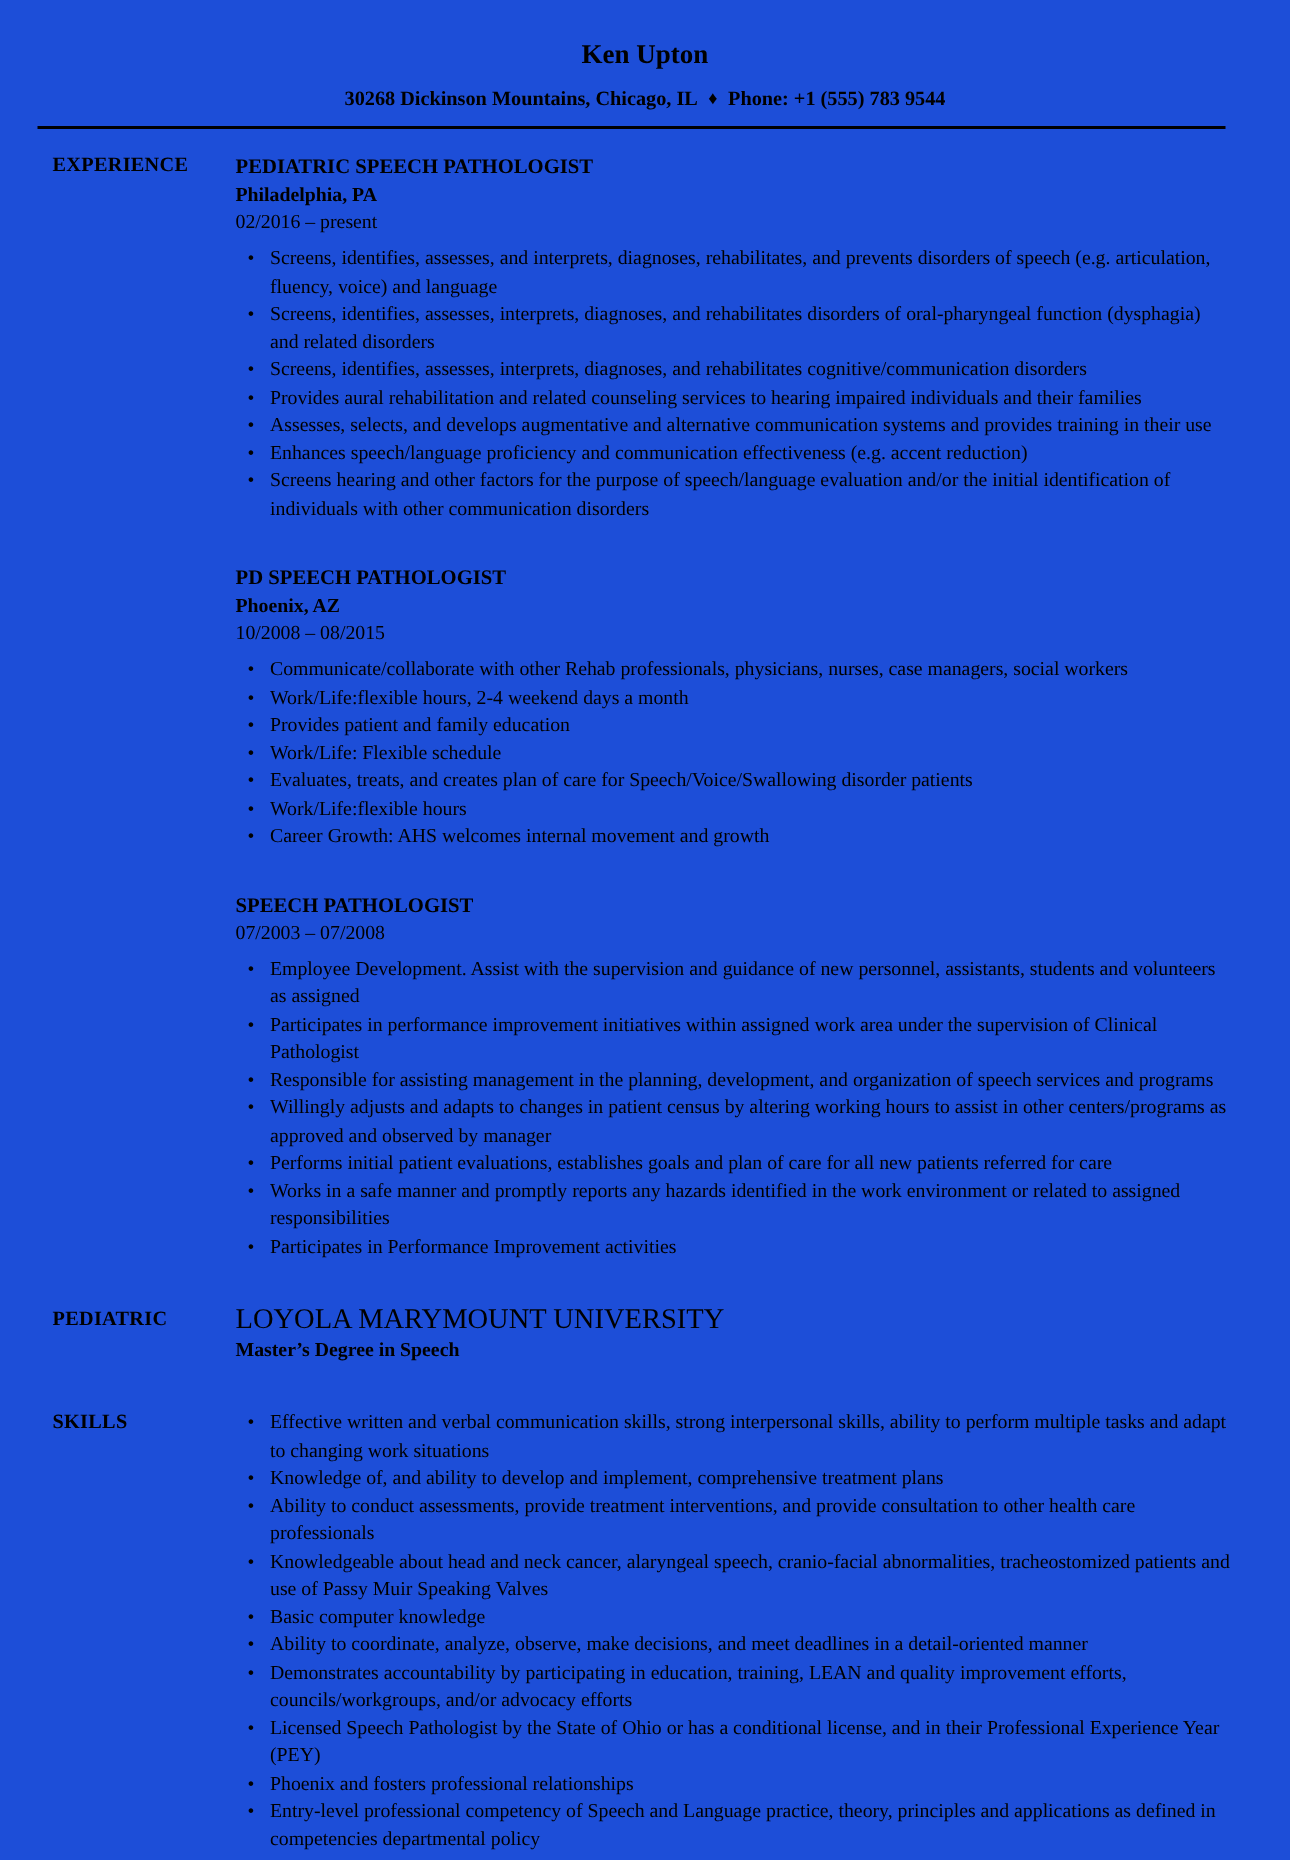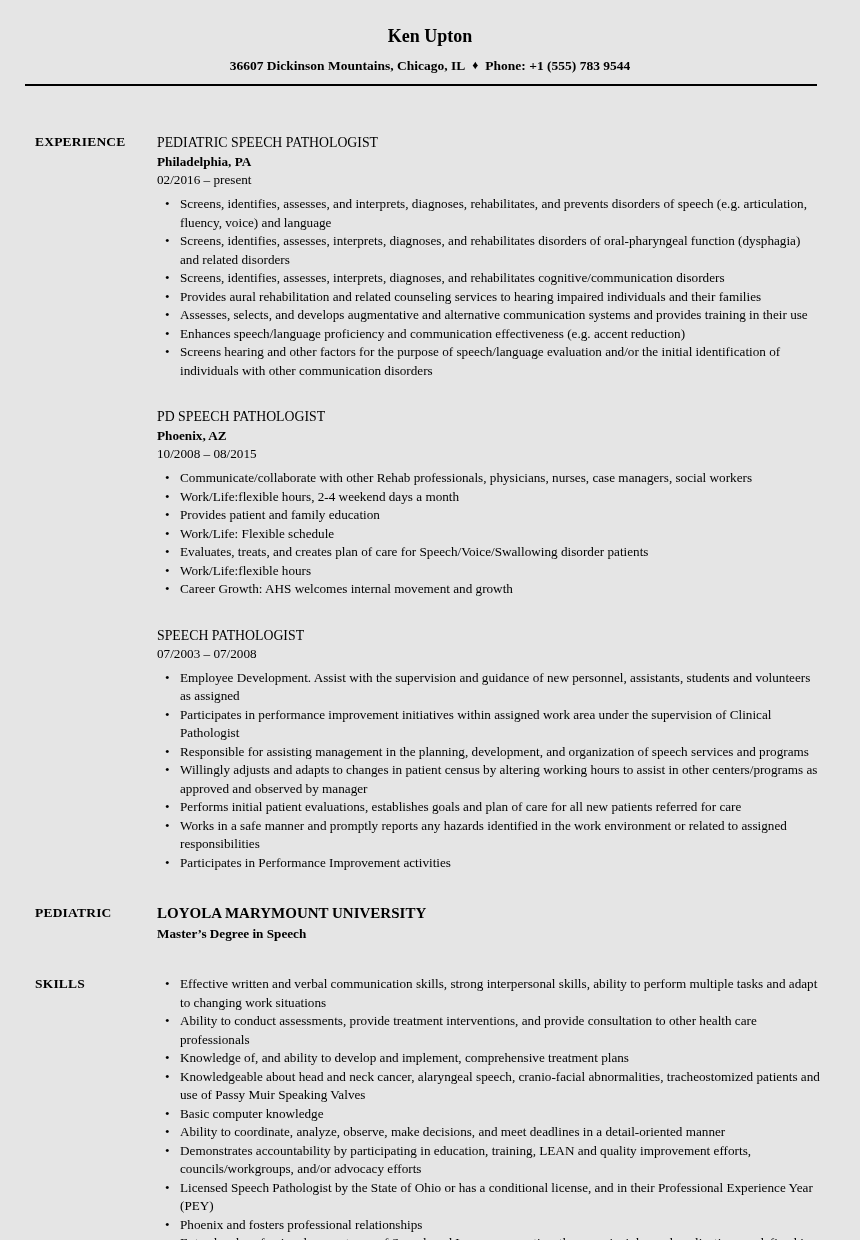--- a/index.html
+++ b/index.html
@@ -10,21 +10,21 @@
   body {
     width: 860px;
     height: 1240px;
     overflow: hidden;
     font-family: "Liberation Serif", "DejaVu Serif", serif;
     color: #000000;
   }
   .page {
     width: 860px;
     height: 1240px;
-    background: #e5e5e5;
+    background: #1d4ed8;
     box-sizing: border-box;
   }
   
   .header {
     text-align: center;
     padding-top: 25px;
   }
   .name {
     font-size: 18px;
     font-weight: bold;
@@ -49,55 +49,54 @@
     margin: 9px 43px 0 25px;
   }
   
   .body-area {
     padding: 15px 38px 0 35px;
   }
   .section-row {
     display: flex;
     align-items: flex-start;
     margin-bottom: 30px;
-    margin-top: 32px;
   }
   .section-label {
     flex: 0 0 122px;
     width: 122px;
     font-size: 13.5px;
     font-weight: bold;
     letter-spacing: 0.2px;
     padding-top: 1px;
   }
   .section-content {
     flex: 1 1 auto;
     font-size: 13.2px;
     line-height: 18.5px;
   }
   
   .job { margin-bottom: 27px; }
   .job:last-child { margin-bottom: 0; }
   .job-title {
     font-size: 13.8px;
-    font-weight: normal;
+    font-weight: bold;
     line-height: 19px;
   }
   .job-location {
     font-weight: bold;
     line-height: 18px;
     margin-top: 1px;
   }
   .job-dates {
     line-height: 17px;
   }
   
   .edu-school {
-    font-size: 15px;
-    font-weight: bold;
+    font-size: 19px;
+    font-weight: normal;
     line-height: 19px;
   }
   .edu-degree {
     font-weight: bold;
     line-height: 19px;
     margin-top: 1px;
   }
   
   ul.bullets {
     list-style: none;
@@ -119,21 +118,21 @@
   ul.bullets.flush { margin-top: 0; }
 </style>
 </head>
 <body>
 
 <div class="page">
 
   <div class="header">
     <div class="name">Ken Upton</div>
     <div class="contact">
-      <span>36607 Dickinson Mountains, Chicago, IL</span><span class="sep-icon">♦</span><span>Phone: +1 (555) 783 9544</span>
+      <span>30268 Dickinson Mountains, Chicago, IL</span><span class="sep-icon">♦</span><span>Phone: +1 (555) 783 9544</span>
     </div>
     <hr class="rule">
   </div>
 
   <div class="body-area">
       <div class="section-row">
         <div class="section-label">EXPERIENCE</div>
         <div class="section-content">
           <div class="job">
             <div class="job-title">PEDIATRIC SPEECH PATHOLOGIST</div>
@@ -185,22 +184,22 @@
             <div class="edu-school">LOYOLA MARYMOUNT UNIVERSITY</div>
             <div class="edu-degree">Master’s Degree in Speech</div>
           </div>
         </div>
       </div>
       <div class="section-row">
         <div class="section-label">SKILLS</div>
         <div class="section-content">
           <ul class="bullets flush">
             <li>Effective written and verbal communication skills, strong interpersonal skills, ability to perform multiple tasks and adapt to changing work situations</li>
+            <li>Knowledge of, and ability to develop and implement, comprehensive treatment plans</li>
             <li>Ability to conduct assessments, provide treatment interventions, and provide consultation to other health care professionals</li>
-            <li>Knowledge of, and ability to develop and implement, comprehensive treatment plans</li>
             <li>Knowledgeable about head and neck cancer, alaryngeal speech, cranio-facial abnormalities, tracheostomized patients and use of Passy Muir Speaking Valves</li>
             <li>Basic computer knowledge</li>
             <li>Ability to coordinate, analyze, observe, make decisions, and meet deadlines in a detail-oriented manner</li>
             <li>Demonstrates accountability by participating in education, training, LEAN and quality improvement efforts, councils/workgroups, and/or advocacy efforts</li>
             <li>Licensed Speech Pathologist by the State of Ohio or has a conditional license, and in their Professional Experience Year (PEY)</li>
             <li>Phoenix and fosters professional relationships</li>
             <li>Entry-level professional competency of Speech and Language practice, theory, principles and applications as defined in competencies departmental policy</li>
           </ul>
         </div>
       </div>

